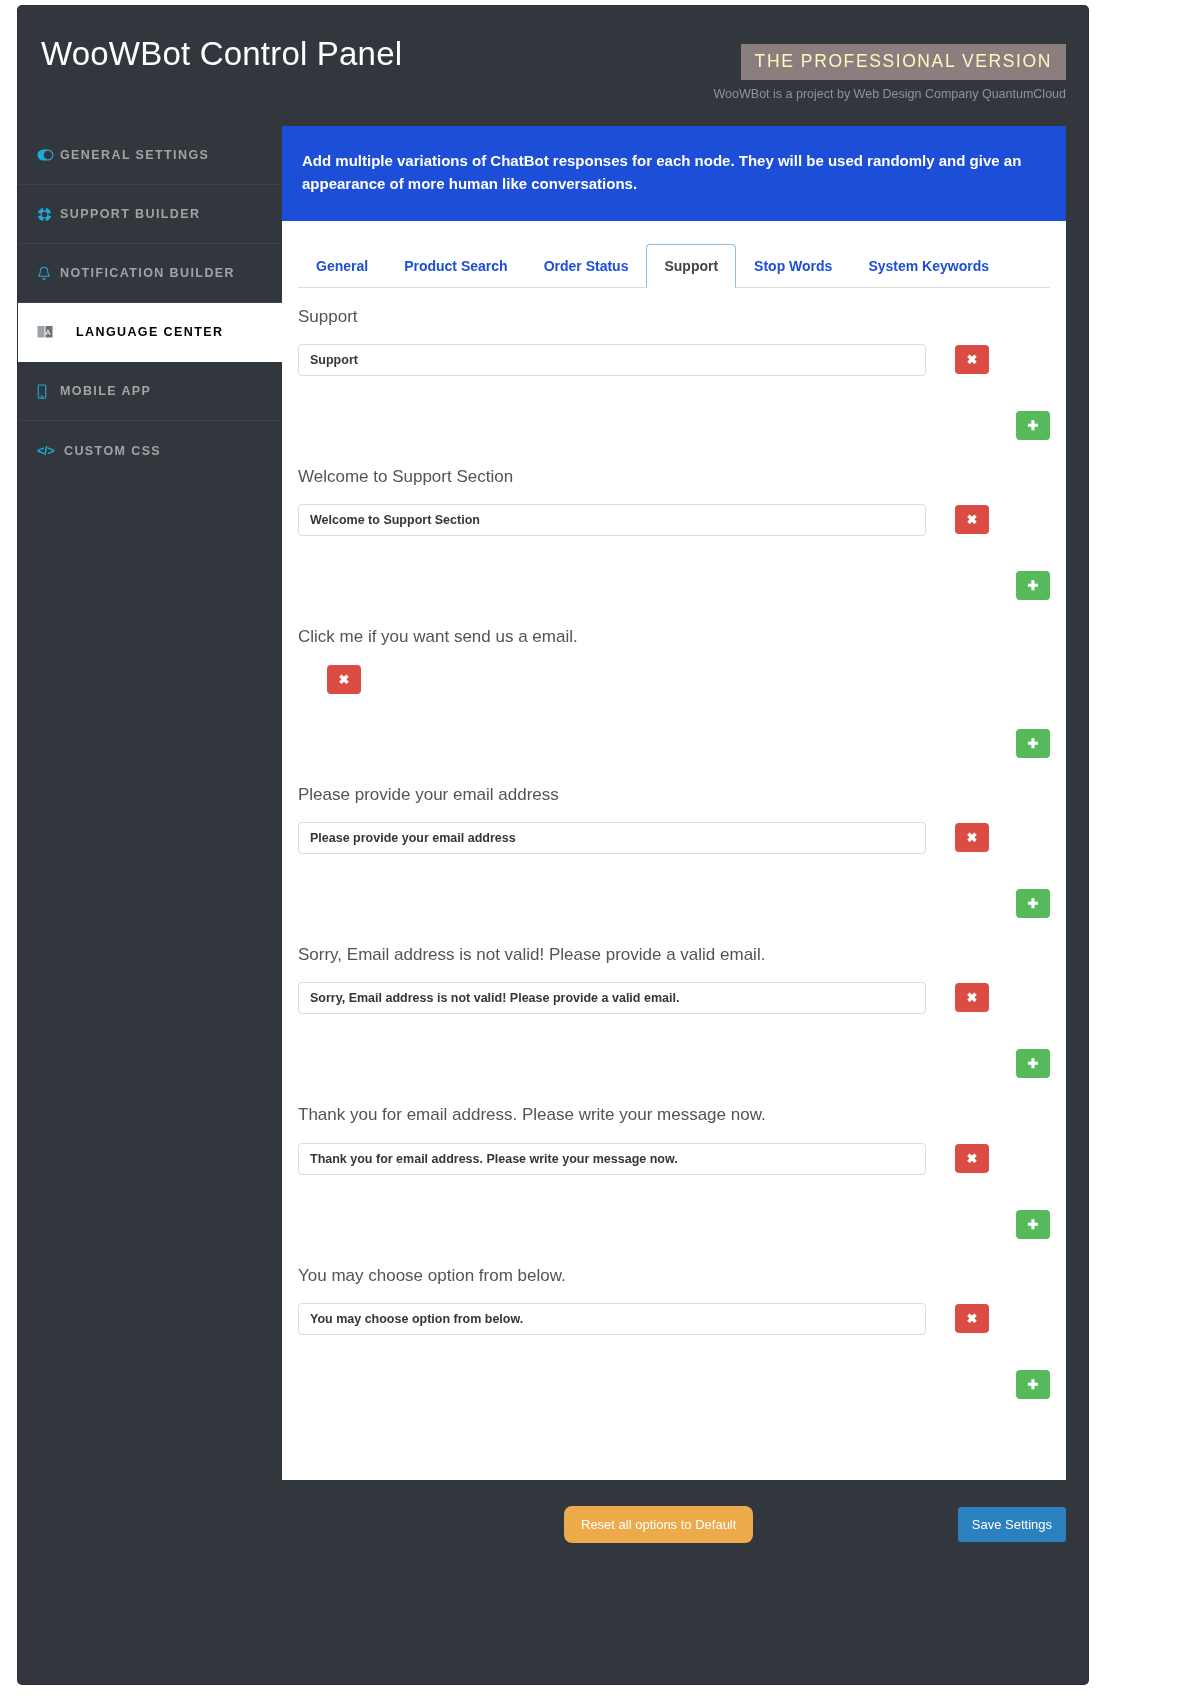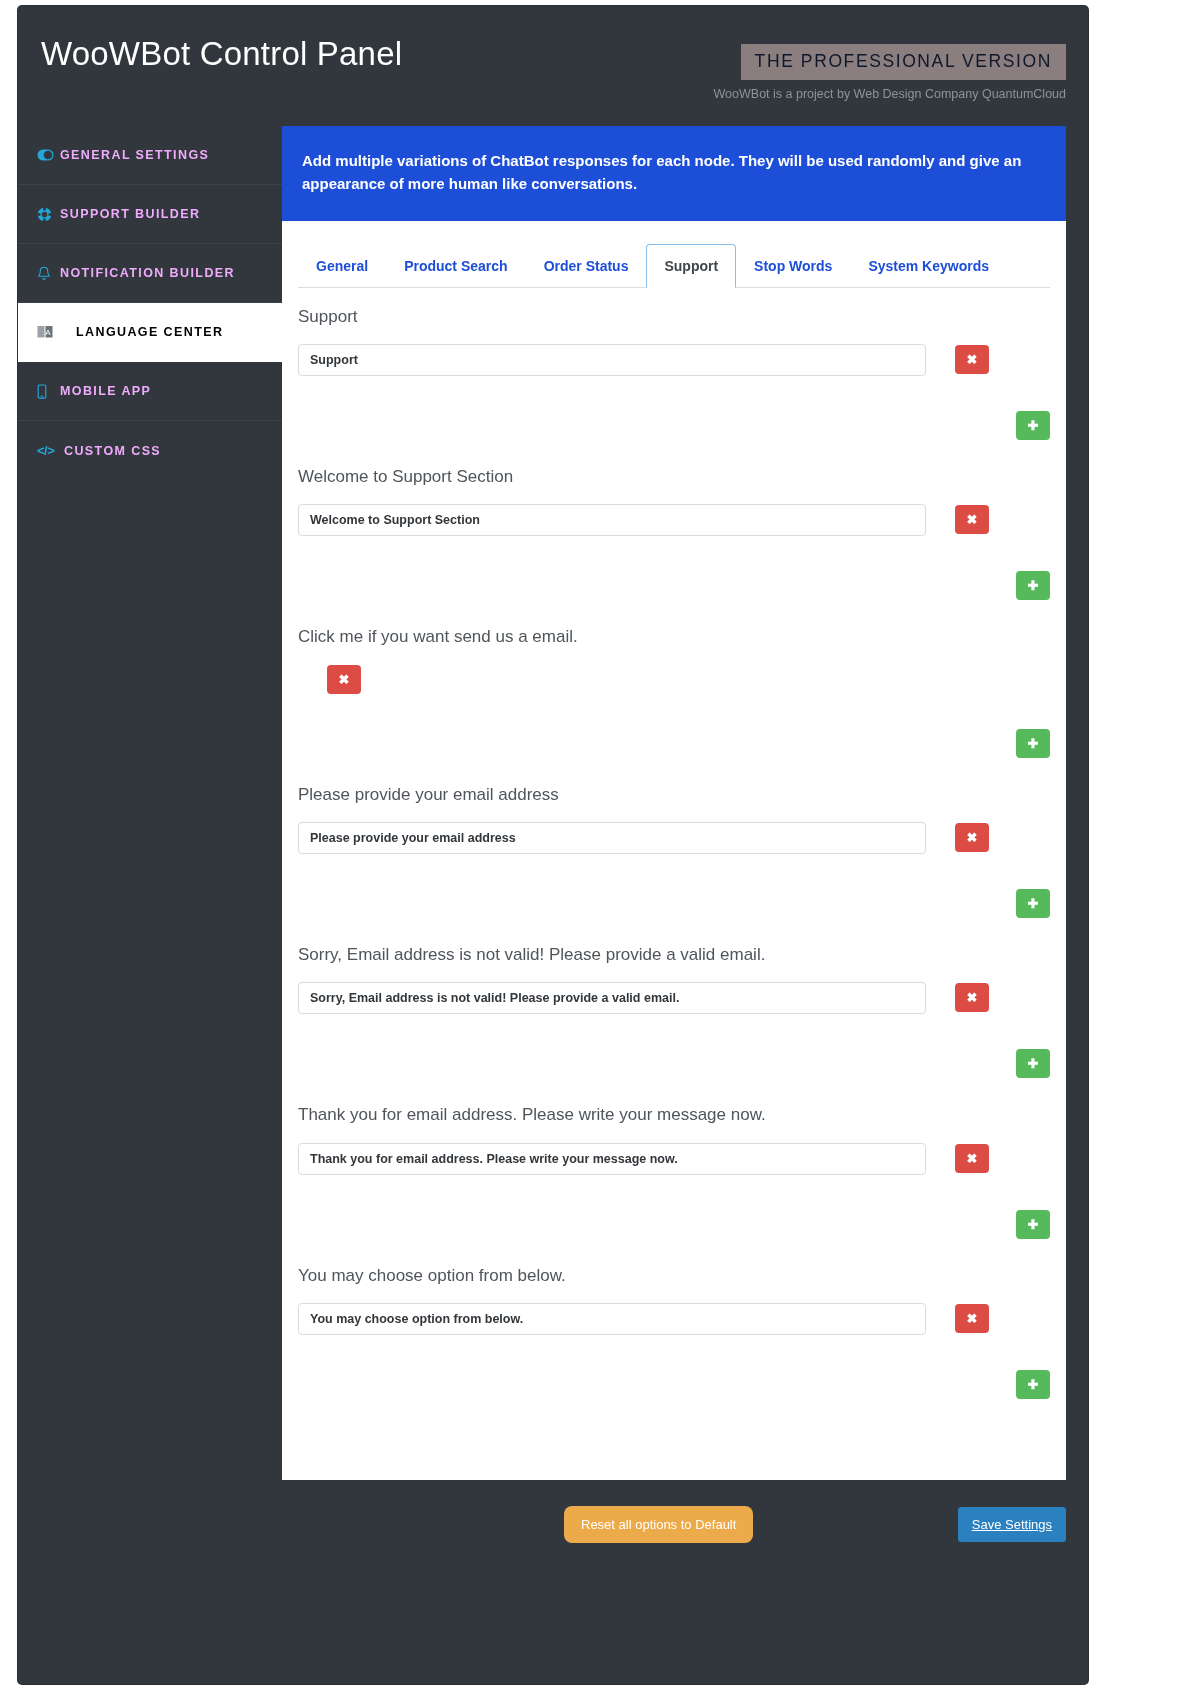--- a/index.html
+++ b/index.html
@@ -38,21 +38,21 @@
     font-size: 33px;
     font-weight: normal;
     letter-spacing: 0.2px;
     white-space: nowrap;
   }
   .pro-badge {
     position: absolute;
     right: 22px;
     top: 38px;
     background: #8a7f7e;
-    color: #0f172a;
+    color: #fef9c3;
     font-size: 17.5px;
     letter-spacing: 1.6px;
     padding: 7px 14px 8px 14px;
     white-space: nowrap;
     text-align: right;
   }
   .credit-line {
     position: absolute;
     right: 22px;
     top: 81px;
@@ -83,21 +83,21 @@
     height: 59px;
     display: flex;
     align-items: center;
     padding-left: 19px;
     box-sizing: border-box;
     border-bottom: 1px solid #3c4349;
     cursor: pointer;
   }
   .nav-item:last-child { border-bottom: none; }
   .nav-item .nav-label {
-    color: #f0abfc;
+    color: #a3a3a3;
     font-size: 12.5px;
     font-weight: bold;
     letter-spacing: 1.4px;
     text-transform: uppercase;
     white-space: nowrap;
   }
   .nav-item.active {
     background: #ffffff;
     border-bottom: 1px solid #ffffff;
   }
@@ -265,21 +265,20 @@
     right: 22px;
     top: 27px;
     background: #2b80bf;
     color: #ffffff;
     border: none;
     border-radius: 3px;
     font-size: 13px;
     font-family: "Liberation Sans", sans-serif;
     padding: 10px 14px;
     cursor: pointer;
-    text-decoration: underline;
   }
 </style>
 </head>
 <body>
 
 <div class="app-frame">
 
   <div class="app-header">
     <div class="app-title">WooWBot Control Panel</div>
     <div class="pro-badge">THE PROFESSIONAL VERSION</div>

